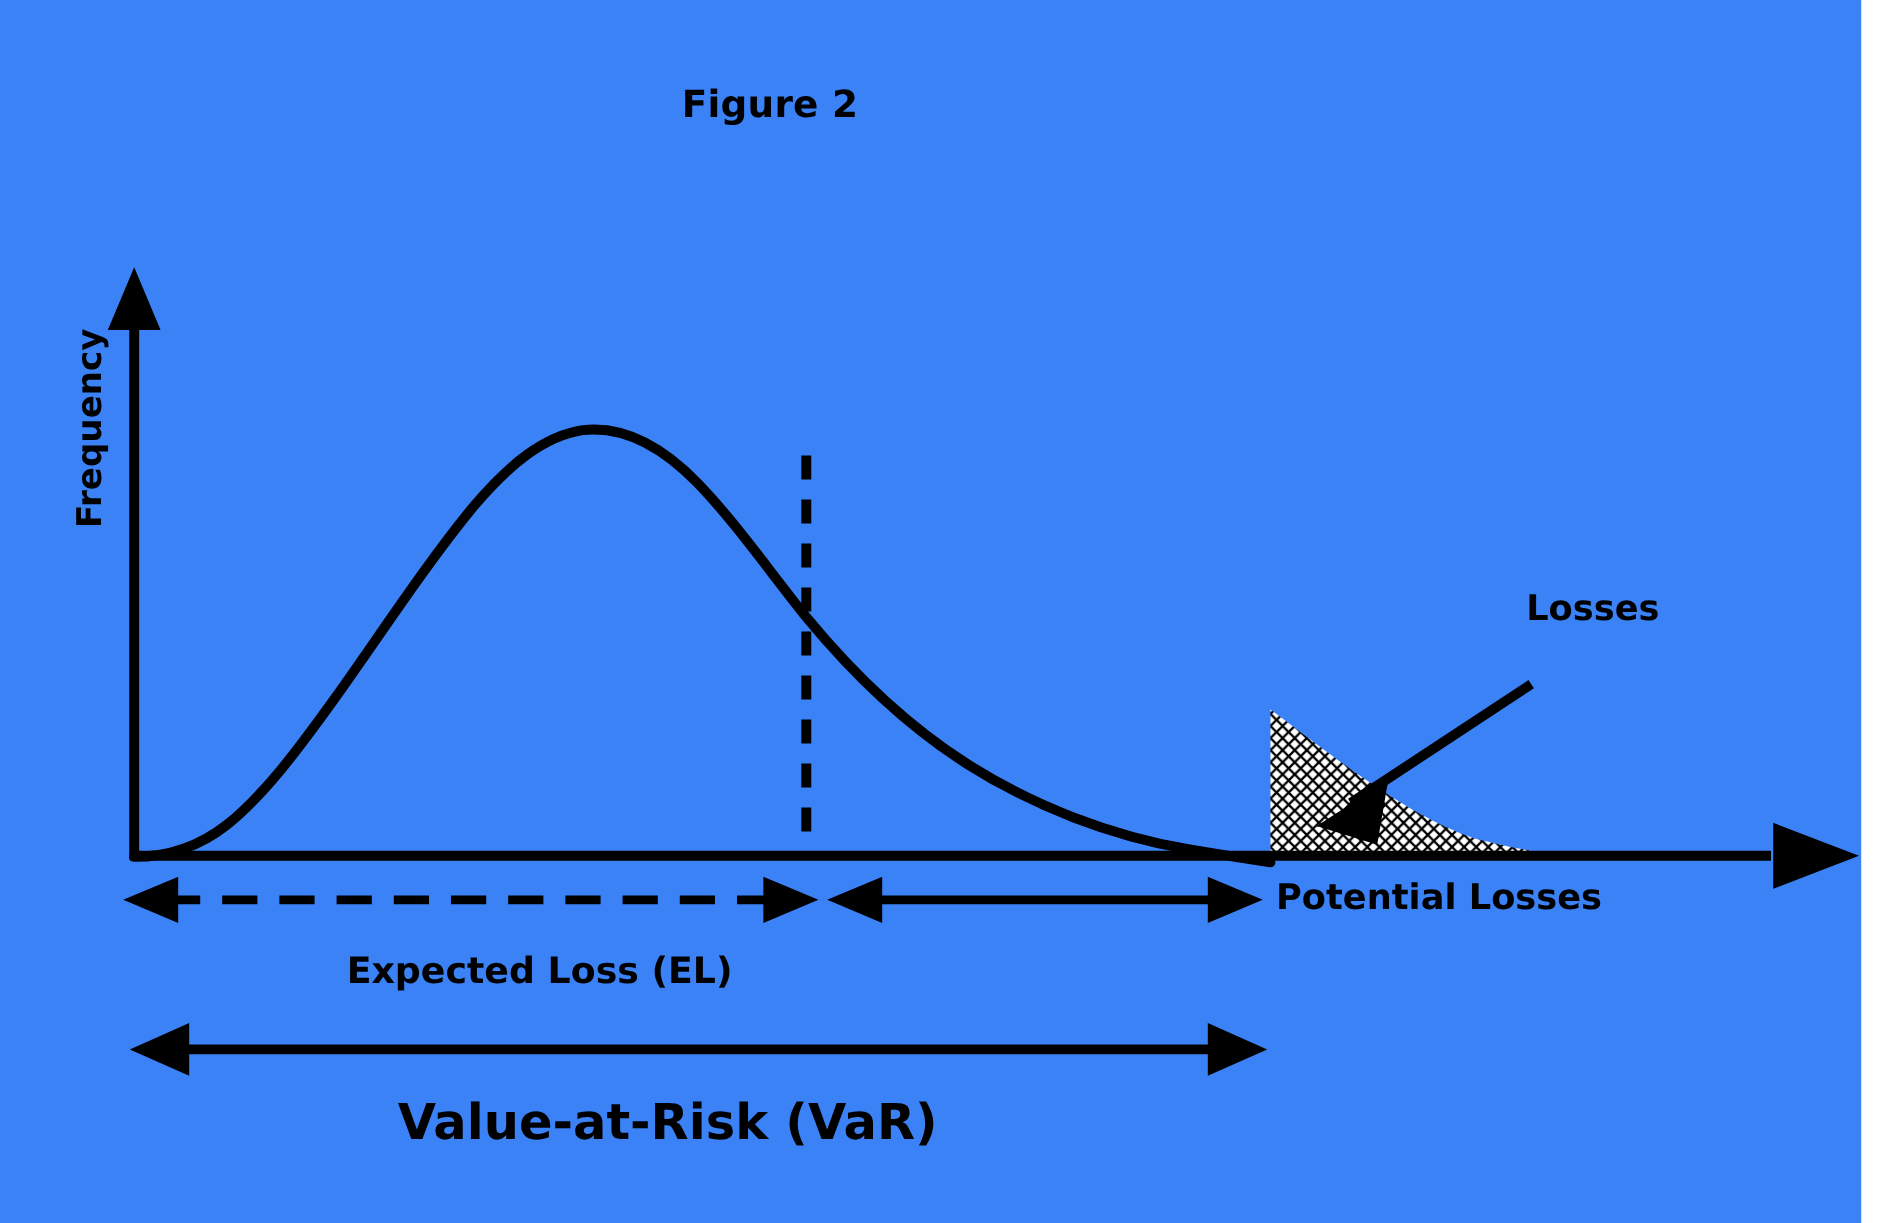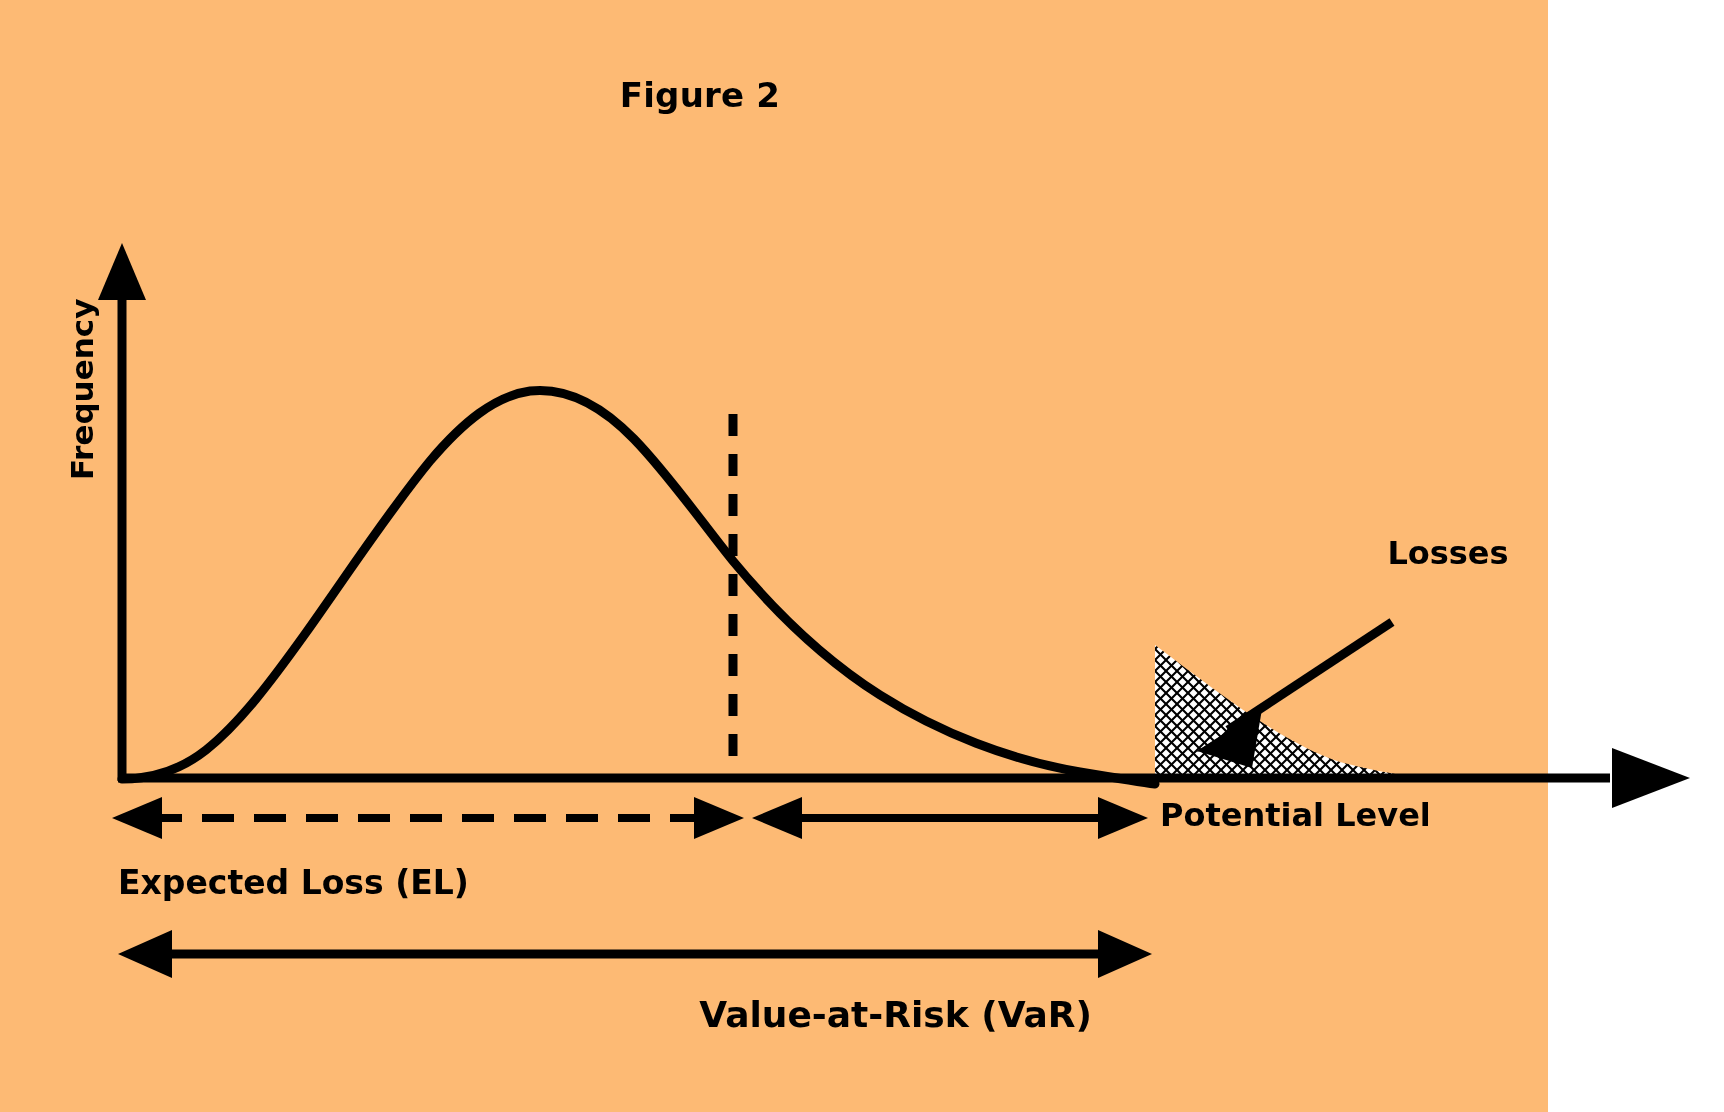--- a/index.html
+++ b/index.html
@@ -8,23 +8,23 @@
     background: #ffffff;
   }
   body {
     width: 1724px;
     height: 1112px;
     overflow: hidden;
     font-family: "DejaVu Sans", "Liberation Sans", sans-serif;
   }
   #figure-root {
     position: relative;
-    width: 1548px;
+    width: 1692px;
     height: 1112px;
-    background: #fdba74;
+    background: #3b82f6;
   }
   #figure-svg {
     position: absolute;
     left: 0;
     top: 0;
     width: 1724px;
     height: 1112px;
     display: block;
   }
   .lbl {
@@ -62,36 +62,36 @@
     left: 1148px;
     top: 500px;
     width: 600px;
     text-align: center;
     font-size: 32px;
   }
   #el-label {
     left: 118px;
     top: 865px;
     width: 548px;
-    text-align: left;
+    text-align: right;
     font-size: 33px;
   }
   #ul-label {
     left: 680px;
     top: 865px;
     width: 472px;
     text-align: center;
     font-size: 33px;
   }
   #var-label {
     left: 122px;
     top: 995px;
     width: 970px;
-    text-align: right;
-    font-size: 36px;
+    text-align: center;
+    font-size: 45px;
   }
 </style>
 </head>
 <body>
 
 <div id="figure-root">
 
   <svg id="figure-svg" viewBox="0 0 1724 1112">
     <defs>
       <pattern id="crosshatch" width="11" height="11" patternUnits="userSpaceOnUse">
@@ -165,21 +165,21 @@
       <line x1="160" y1="954" x2="1110" y2="954" stroke="#000000" stroke-width="9"></line>
       <polygon points="118,954 172,930 172,978" fill="#000000"></polygon>
       <polygon points="1152,954 1098,930 1098,978" fill="#000000"></polygon>
     </g>
   </svg>
 
   <div class="lbl" id="fig-title">Figure 2</div>
 
   <div class="lbl" id="y-axis-title">Frequency</div>
 
-  <div class="lbl" id="x-axis-title">Potential Level</div>
+  <div class="lbl" id="x-axis-title">Potential Losses</div>
 
   <div class="lbl" id="tail-annotation"><br><span>Losses</span></div>
 
   <div class="lbl" id="el-label">Expected Loss (EL)</div>
 
 
   <div class="lbl" id="var-label">Value-at-Risk (VaR)</div>
 
 </div>
 

